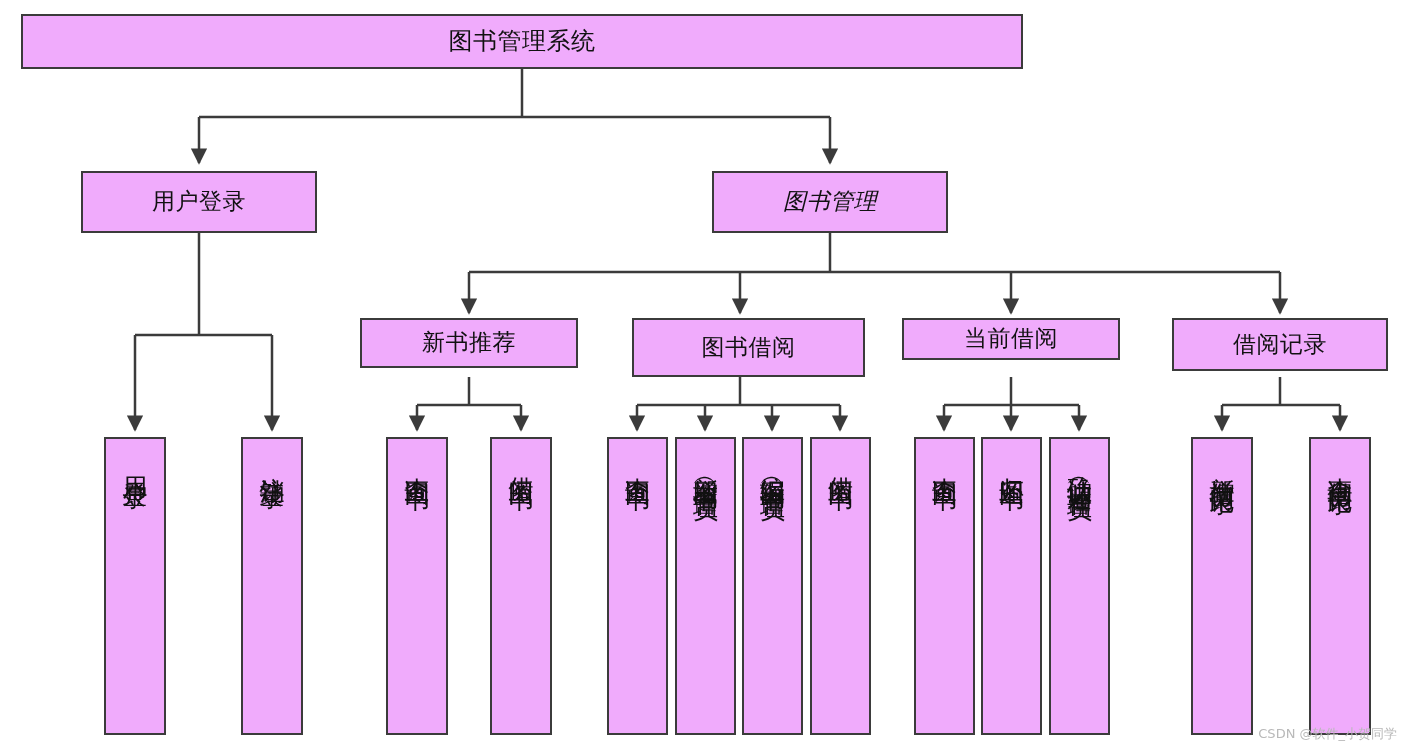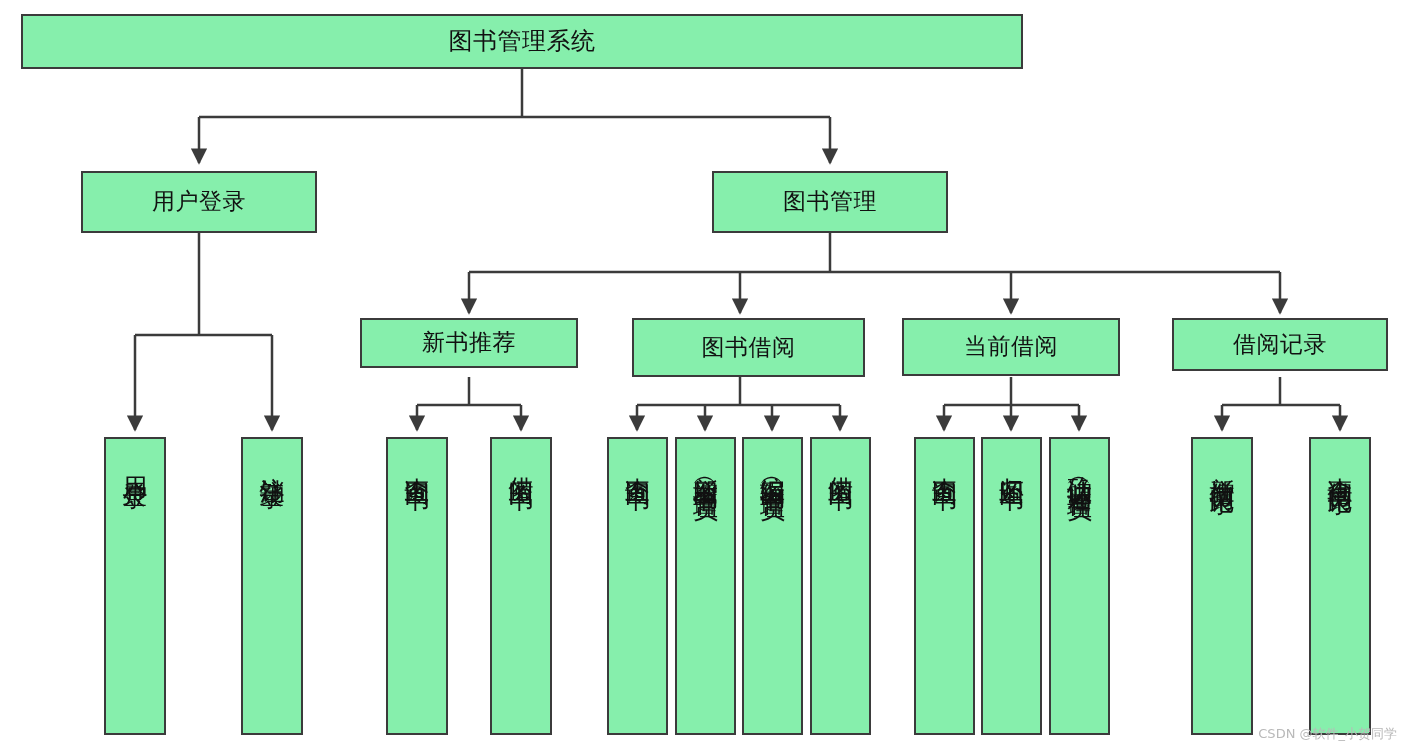--- a/index.html
+++ b/index.html
@@ -8,21 +8,21 @@
     background:#ffffff;
     font-family:"DejaVu Sans","Liberation Sans",sans-serif;
     overflow:hidden;
   }
   #diagram-root{position:relative;width:1405px;height:747px;}
   svg#connectors{position:absolute;left:0;top:0;width:1405px;height:747px;}
 
   .node{
     position:absolute;
     box-sizing:border-box;
-    background:#86efac;
+    background:#f0abfc;
     border:2.5px solid #3b3b3b;
     display:flex;
     align-items:center;
     justify-content:center;
     color:#111111;
   }
   .node .label{
     display:block;
     line-height:1.18;
     letter-spacing:0.5px;
@@ -111,31 +111,31 @@
     </g>
   </svg>
 
   <div class="node horizontal root" style="left:21px;top:14px;width:1002px;height:55px;">
     <span class="label">图书管理系统</span>
   </div>
 
   <div class="node horizontal" style="left:81px;top:171px;width:236px;height:62px;">
     <span class="label">用户登录</span>
   </div>
-  <div class="node horizontal" style="left:712px;top:171px;width:236px;height:62px;">
+  <div class="node horizontal" style="left:712px;top:171px;width:236px;height:62px;font-style:italic;">
     <span class="label">图书管理</span>
   </div>
 
   <div class="node horizontal" style="left:360px;top:318px;width:218px;height:50px;">
     <span class="label">新书推荐</span>
   </div>
   <div class="node horizontal" style="left:632px;top:318px;width:233px;height:59px;">
     <span class="label">图书借阅</span>
   </div>
-  <div class="node horizontal" style="left:902px;top:318px;width:218px;height:58px;">
+  <div class="node horizontal" style="left:902px;top:318px;width:218px;height:42px;">
     <span class="label">当前借阅</span>
   </div>
   <div class="node horizontal" style="left:1172px;top:318px;width:216px;height:53px;">
     <span class="label">借阅记录</span>
   </div>
 
   <div class="node vertical" style="left:104px;top:437px;width:62px;height:298px;">
     <span class="label">用户登录</span>
   </div>
   <div class="node vertical" style="left:241px;top:437px;width:62px;height:298px;">

